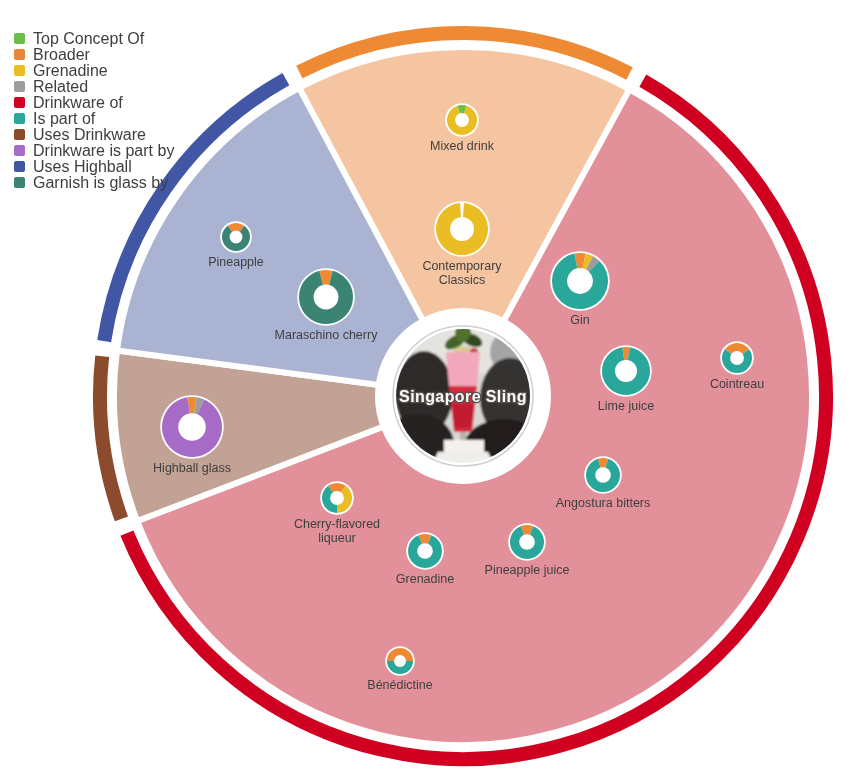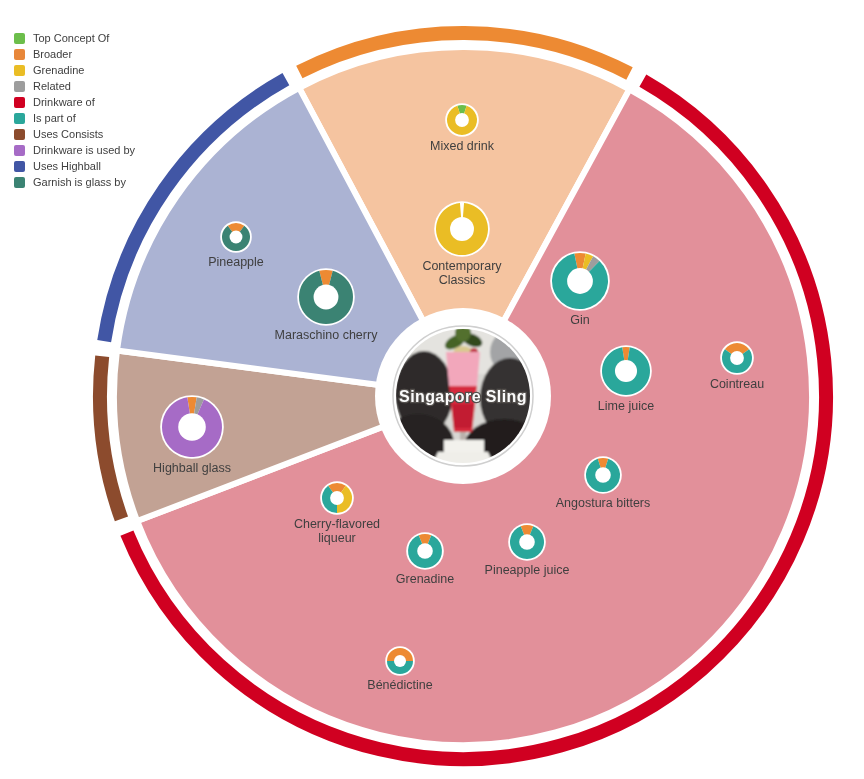--- a/index.html
+++ b/index.html
@@ -2,21 +2,21 @@
 <html><head>
 <meta charset="utf-8">
 <style>
   html,body{margin:0;padding:0;background:#ffffff;width:864px;height:779px;overflow:hidden;
     font-family:"Liberation Sans", sans-serif;}
   .stage{position:relative;width:864px;height:779px;background:#fff;}
   svg.wheel{position:absolute;left:0;top:0;}
   .legend{position:absolute;left:14px;top:33px;z-index:5;}
   .legend-row{display:flex;align-items:center;margin-bottom:5px;height:11px;}
   .legend-swatch{width:11px;height:11px;border-radius:2px;margin-right:8px;flex:0 0 11px;}
-  .legend-label{font-size:11px;color:#3e3e3e;white-space:nowrap;line-height:11px;}
+  .legend-label{font-size:16px;color:#3e3e3e;white-space:nowrap;line-height:11px;}
   text{font-family:"Liberation Sans", sans-serif;}
   .node-label{font-size:12.5px;fill:#3f3f3f;}
   .center-label{font-size:16px;font-weight:bold;fill:#fbfbfb;stroke:#54504d;stroke-width:2.6px;
     paint-order:stroke;letter-spacing:.4px;}
 </style>
 </head>
 <body>
 
 <div class="stage">
 
@@ -40,25 +40,25 @@
       <div class="legend-row">
         <span class="legend-swatch" style="background: rgb(208, 0, 33);"></span>
         <span class="legend-label">Drinkware of</span>
       </div>
       <div class="legend-row">
         <span class="legend-swatch" style="background: rgb(42, 167, 155);"></span>
         <span class="legend-label">Is part of</span>
       </div>
       <div class="legend-row">
         <span class="legend-swatch" style="background: rgb(140, 75, 45);"></span>
-        <span class="legend-label">Uses Consists</span>
+        <span class="legend-label">Uses Drinkware</span>
       </div>
       <div class="legend-row">
         <span class="legend-swatch" style="background: rgb(166, 107, 198);"></span>
-        <span class="legend-label">Drinkware is used by</span>
+        <span class="legend-label">Drinkware is part by</span>
       </div>
       <div class="legend-row">
         <span class="legend-swatch" style="background: rgb(65, 86, 165);"></span>
         <span class="legend-label">Uses Highball</span>
       </div>
       <div class="legend-row">
         <span class="legend-swatch" style="background: rgb(59, 131, 115);"></span>
         <span class="legend-label">Garnish is glass by</span>
       </div>
     </div>

